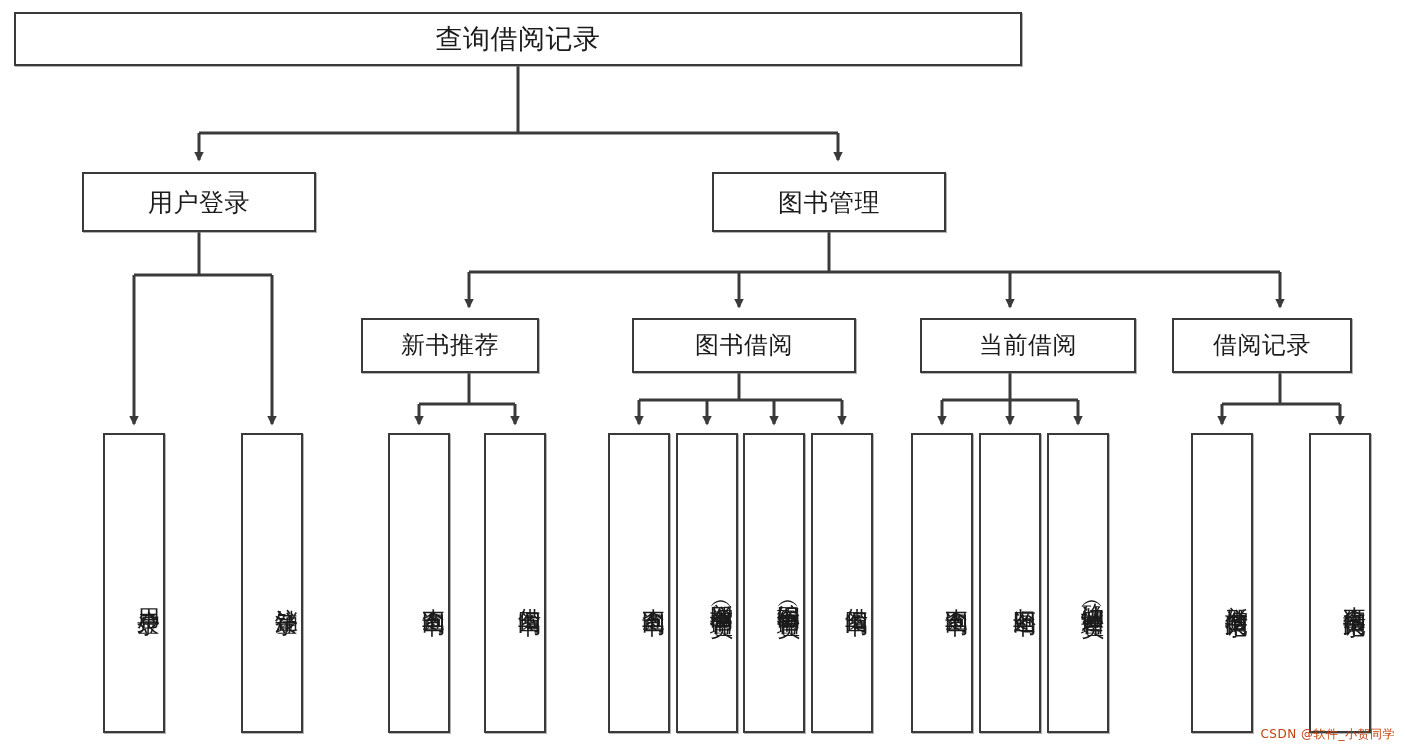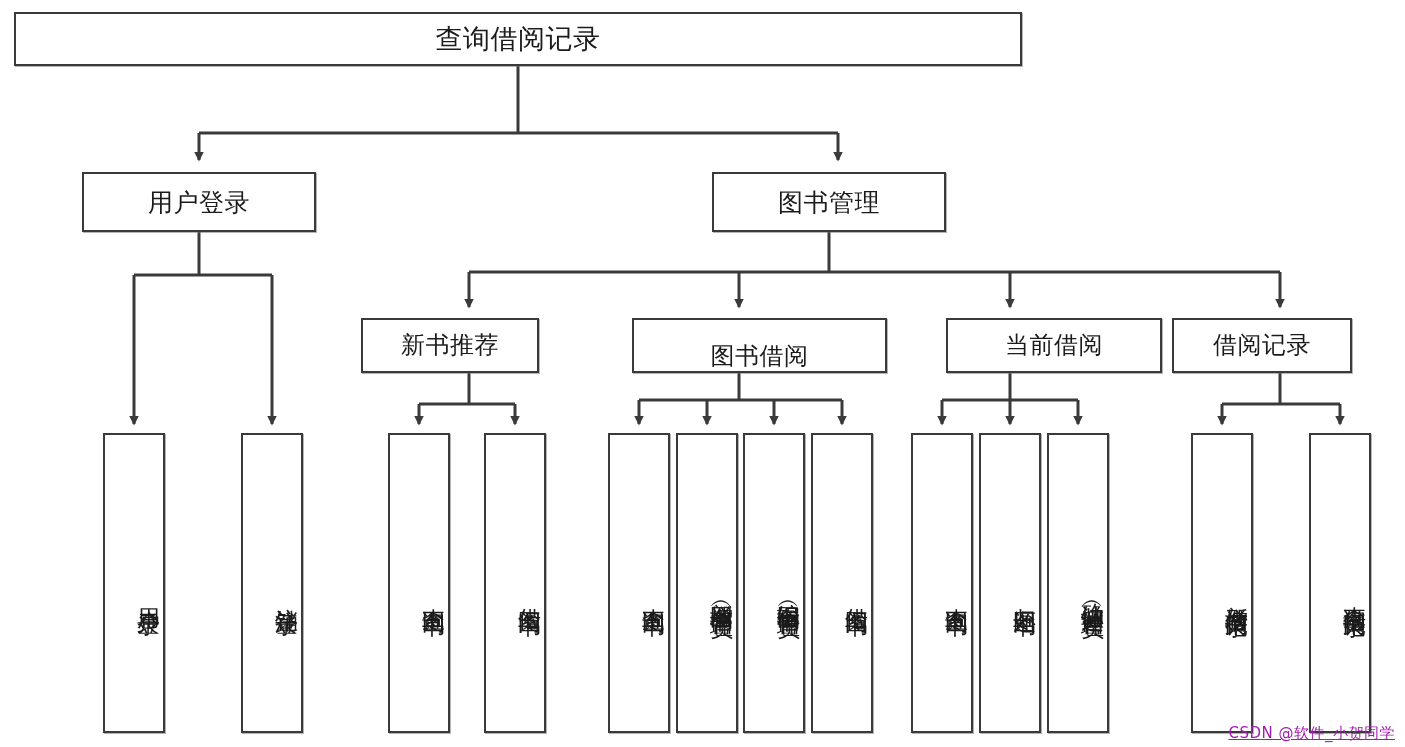--- a/index.html
+++ b/index.html
@@ -60,25 +60,24 @@
     text-orientation: upright;
     font-size: 23px;
     line-height: 1.22;
     letter-spacing: 2px;
     white-space: nowrap;
   }
   #watermark {
     position: absolute;
     right: 10px;
     bottom: 4px;
-    font-size: 15px;
-    color: #a21caf;
+    font-size: 12px;
+    color: #c2410c;
     white-space: nowrap;
     letter-spacing: 0.5px;
-    text-decoration: underline;
   }
 </style>
 </head>
 <body>
 
 <div id="diagram-root">
 
   <svg id="edge-layer" viewBox="0 0 1405 747" width="1405" height="747" xmlns="http://www.w3.org/2000/svg">
     <defs>
       <marker id="arrow" markerWidth="11" markerHeight="11" refX="8.5" refY="5" orient="auto" markerUnits="userSpaceOnUse">
@@ -136,24 +135,24 @@
   <div class="node node-l2" style="left:82px; top:172px; width:234px; height:60px;">
     <span class="label">用户登录</span>
   </div>
   <div class="node node-l2" style="left:712px; top:172px; width:234px; height:60px;">
     <span class="label">图书管理</span>
   </div>
 
   <div class="node node-l3" style="left:361px; top:318px; width:178px; height:55px;">
     <span class="label">新书推荐</span>
   </div>
-  <div class="node node-l3" style="left:632px; top:318px; width:255px; height:55px;align-items:flex-end;">
+  <div class="node node-l3" style="left:632px; top:318px; width:224px; height:55px;">
     <span class="label">图书借阅</span>
   </div>
-  <div class="node node-l3" style="left:946px; top:318px; width:216px; height:55px;">
+  <div class="node node-l3" style="left:920px; top:318px; width:216px; height:55px;">
     <span class="label">当前借阅</span>
   </div>
   <div class="node node-l3" style="left:1172px; top:318px; width:180px; height:55px;">
     <span class="label">借阅记录</span>
   </div>
 
   <div class="node node-leaf" style="left:103px; top:433px; width:62px; height:300px;">
     <span class="label">用户登录</span>
   </div>
   <div class="node node-leaf" style="left:241px; top:433px; width:62px; height:300px;">

